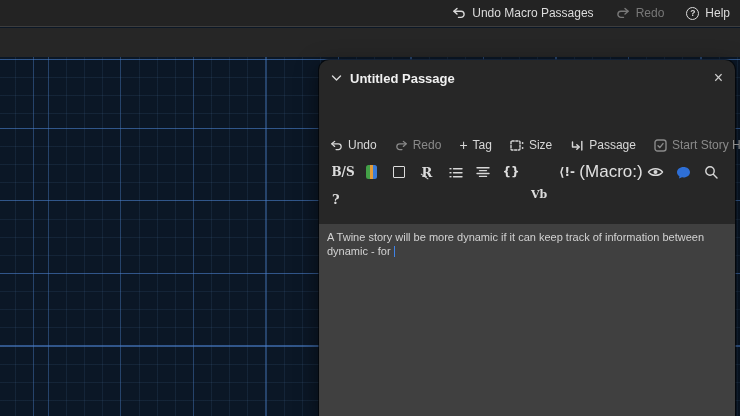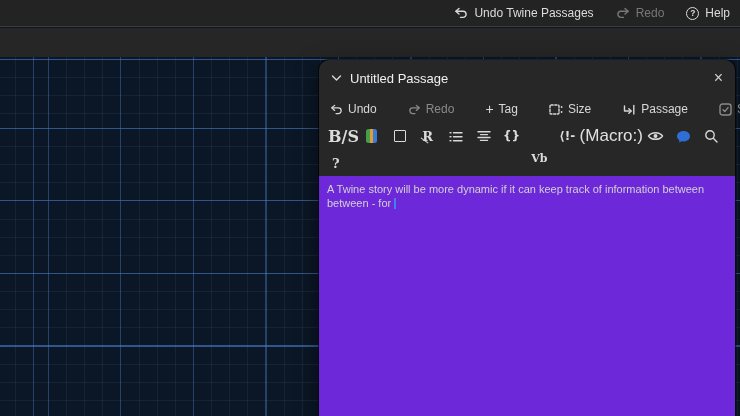--- a/index.html
+++ b/index.html
@@ -26,50 +26,50 @@
       repeating-linear-gradient(to right,  rgba(100,150,210,0.10) 0 1px, transparent 1px 18.125px),
       repeating-linear-gradient(to bottom, rgba(100,150,210,0.10) 0 1px, transparent 1px 18.125px);
     background-position:48px 71px, 48px 71px, 48px 71px, 48px 71px; z-index:1; }
 
   
   .panel { position:absolute; left:319px; top:60px; width:416px; height:356px;
     background:#272727; border-radius:10px 10px 0 0;
     box-shadow:0 0 0 1px rgba(0,0,0,0.55), 0 6px 22px rgba(0,0,0,0.55);
     display:flex; flex-direction:column; z-index:10; }
   .panel-header { height:36px; display:flex; align-items:center; gap:8px; padding:0 12px; }
-  .panel-title { font-size:13px; font-weight:normal; color:#f0f0f0; }
+  .panel-title { font-size:13px; font-weight:bold; color:#f0f0f0; }
   .spacer { flex:1; }
   .close-btn { background:none; border:none; color:#cfcfcf; font-size:16px; line-height:1;
     cursor:pointer; font-family:inherit; }
 
-  .actions-row { height:26px; display:flex; align-items:center; gap:31px; padding:0 11px; }
+  .actions-row { height:26px; display:flex; align-items:center; gap:18px; padding:0 11px;margin-top:36px; }
   .act-btn { display:flex; align-items:center; gap:5px; background:none; border:none;
     color:#d8d8d8; font-size:12px; font-family:inherit; cursor:pointer; white-space:nowrap; }
   .act-btn.disabled { color:#8a8a8a; }
   .act-btn.disabled svg * { stroke:#8a8a8a; }
 
   .format-row { height:28px; display:flex; align-items:center; padding:0 10px; }
   .fmt-btn { width:29px; height:24px; display:flex; align-items:center; justify-content:center;
     background:none; border:none; color:#dcdcdc; cursor:pointer; font-family:inherit; }
   .fmt-btn.wide { width:60px; }
-  .serif { font-family:"DejaVu Serif", serif; font-size:16px; font-weight:bold; }
+  .serif { font-family:"DejaVu Serif", serif; font-size:12px; font-weight:bold; }
   .mono-sym { font-family:"DejaVu Sans", sans-serif; font-size:12px; font-weight:bold; }
   .macro-label { font-size:17px; color:#e0e0e0; }
   .swatch { width:11px; height:14px; border-radius:2.5px;
     background:linear-gradient(to right, #43a047 0 34%, #e09c3a 34% 67%, #3b7bd5 67% 100%); }
   .box-icon { width:12px; height:12px; border:1.5px solid #dcdcdc; border-radius:1px; }
   .link-r { position:relative; font-family:"DejaVu Serif", serif; font-size:13px; font-weight:bold; }
   .link-r::after { content:""; position:absolute; left:-2px; bottom:2px; width:9px; height:1.4px;
     background:#dcdcdc; transform:rotate(35deg); }
   .helper-row { height:26px; display:flex; align-items:center; padding:0 13px; }
   .qmark { font-family:"DejaVu Serif", serif; font-size:13px; font-weight:bold; color:#d8d8d8;
     background:none; border:none; cursor:pointer; }
 
-  .text-area { flex:1; background:#6d28d9; padding:6px 8px; cursor:text;
-    font-size:11px; line-height:14px; color:#d2d2d2; overflow:hidden; border-radius:0; }
+  .text-area { flex:1; background:#404040; padding:6px 8px; cursor:text;
+    font-size:11px; line-height:14px; color:#d2d2d2; overflow:hidden; border-radius:0;margin-top:12px; }
   .t-line { display:block; white-space:nowrap; }
   .caret { display:inline-block; width:1.5px; height:11px; background:#3f83e8;
     vertical-align:-2px; margin-left:3px; }
 
   svg { display:block; }
   .ic-stroke { stroke:#d8d8d8; stroke-width:1.4; fill:none; stroke-linecap:round; stroke-linejoin:round; }
   .ic-fill { fill:#d8d8d8; }
   .help-circle { width:13px; height:13px; border:1.3px solid #dcdcdc; border-radius:50%;
     display:flex; align-items:center; justify-content:center; font-size:8.5px; font-weight:bold; color:#dcdcdc; }
 </style>
@@ -79,21 +79,21 @@
 <div class="screen">
 
   <div class="topbar">
     <button class="tb-item">
       <span>
         <svg width="14" height="12" viewBox="0 0 14 12">
             <path class="ic-stroke" d="M5 1.5 L1.8 4.2 L5 7"></path>
             <path class="ic-stroke" d="M2.2 4.2 H9 a3.1 3.1 0 0 1 0 6.2 H6.5"></path>
           </svg>
       </span>
-      <span>Undo Twine Passages</span>
+      <span>Undo Macro Passages</span>
     </button>
     <button class="tb-item disabled">
       <span>
         <svg width="14" height="12" viewBox="0 0 14 12" style="transform:scaleX(-1)">
             <path class="ic-stroke" d="M5 1.5 L1.8 4.2 L5 7"></path>
             <path class="ic-stroke" d="M2.2 4.2 H9 a3.1 3.1 0 0 1 0 6.2 H6.5"></path>
           </svg>
       </span>
       <span>Redo</span>
     </button>
@@ -237,17 +237,17 @@
         </span>
       </button>
     </div>
 
     <div class="helper-row">
       <button class="qmark">?</button>
     </div>
 
     <div class="text-area">
       <span class="t-line">A Twine story will be more dynamic if it can keep track of information between</span>
-      <span class="t-line"><span>between - for</span><span class="caret"></span></span>
+      <span class="t-line"><span>dynamic - for</span><span class="caret"></span></span>
     </div>
 
   </div>
 </div>
 
 </body></html>

